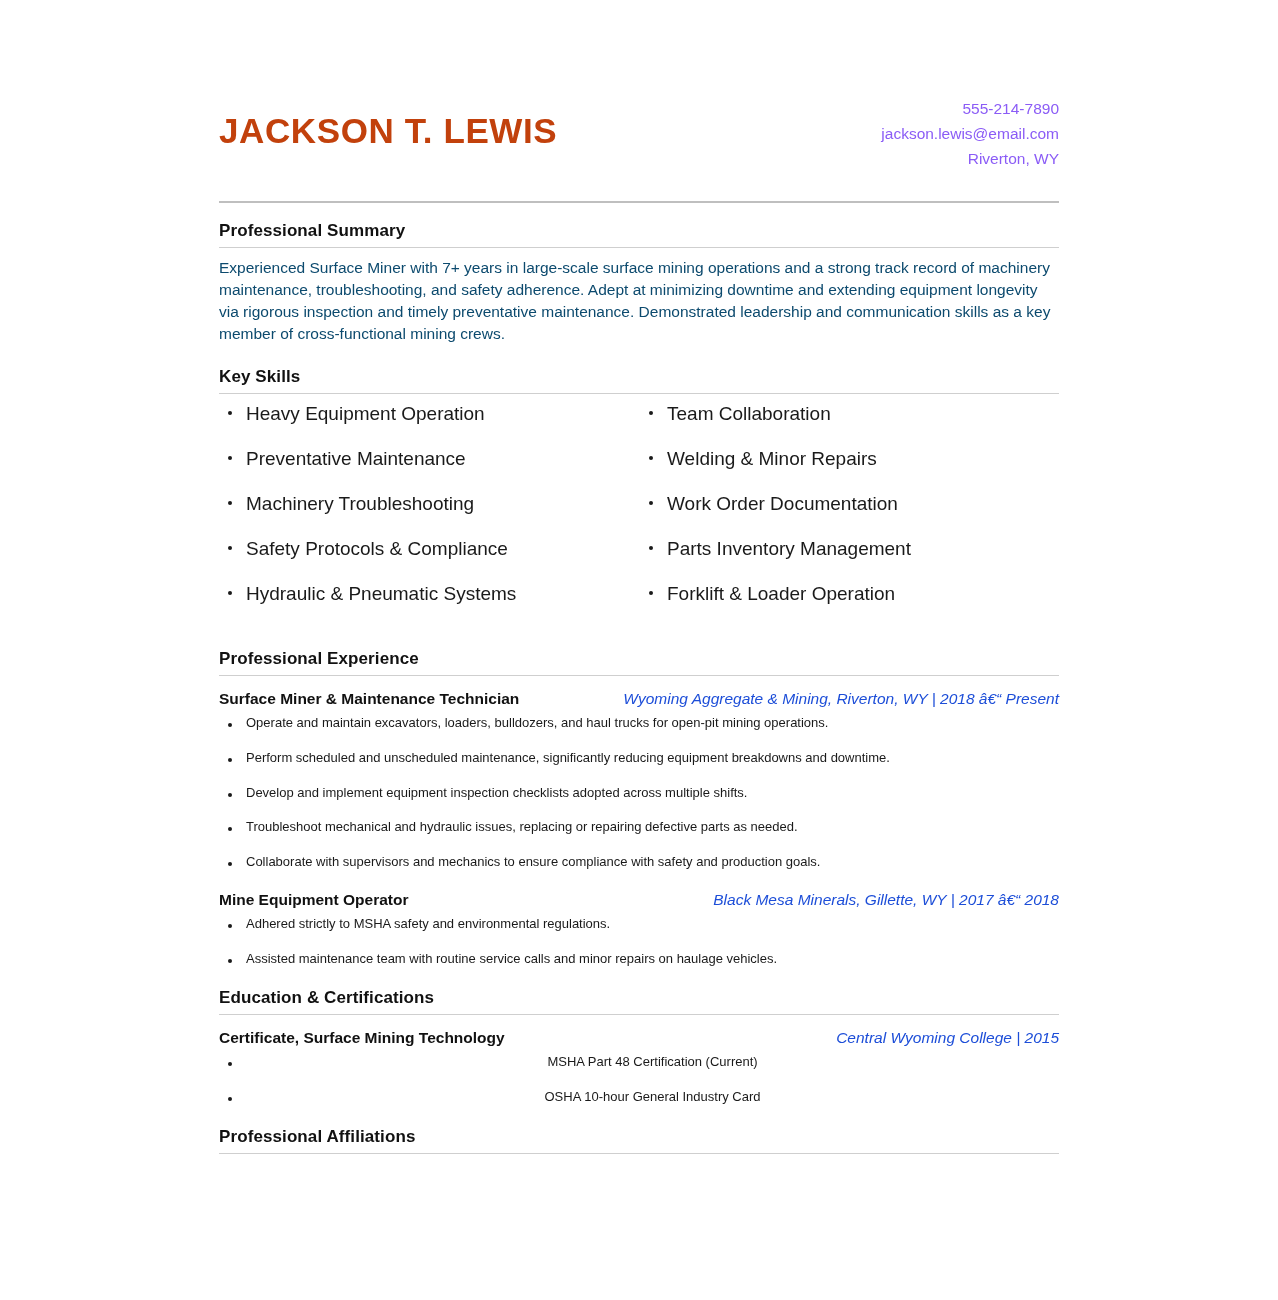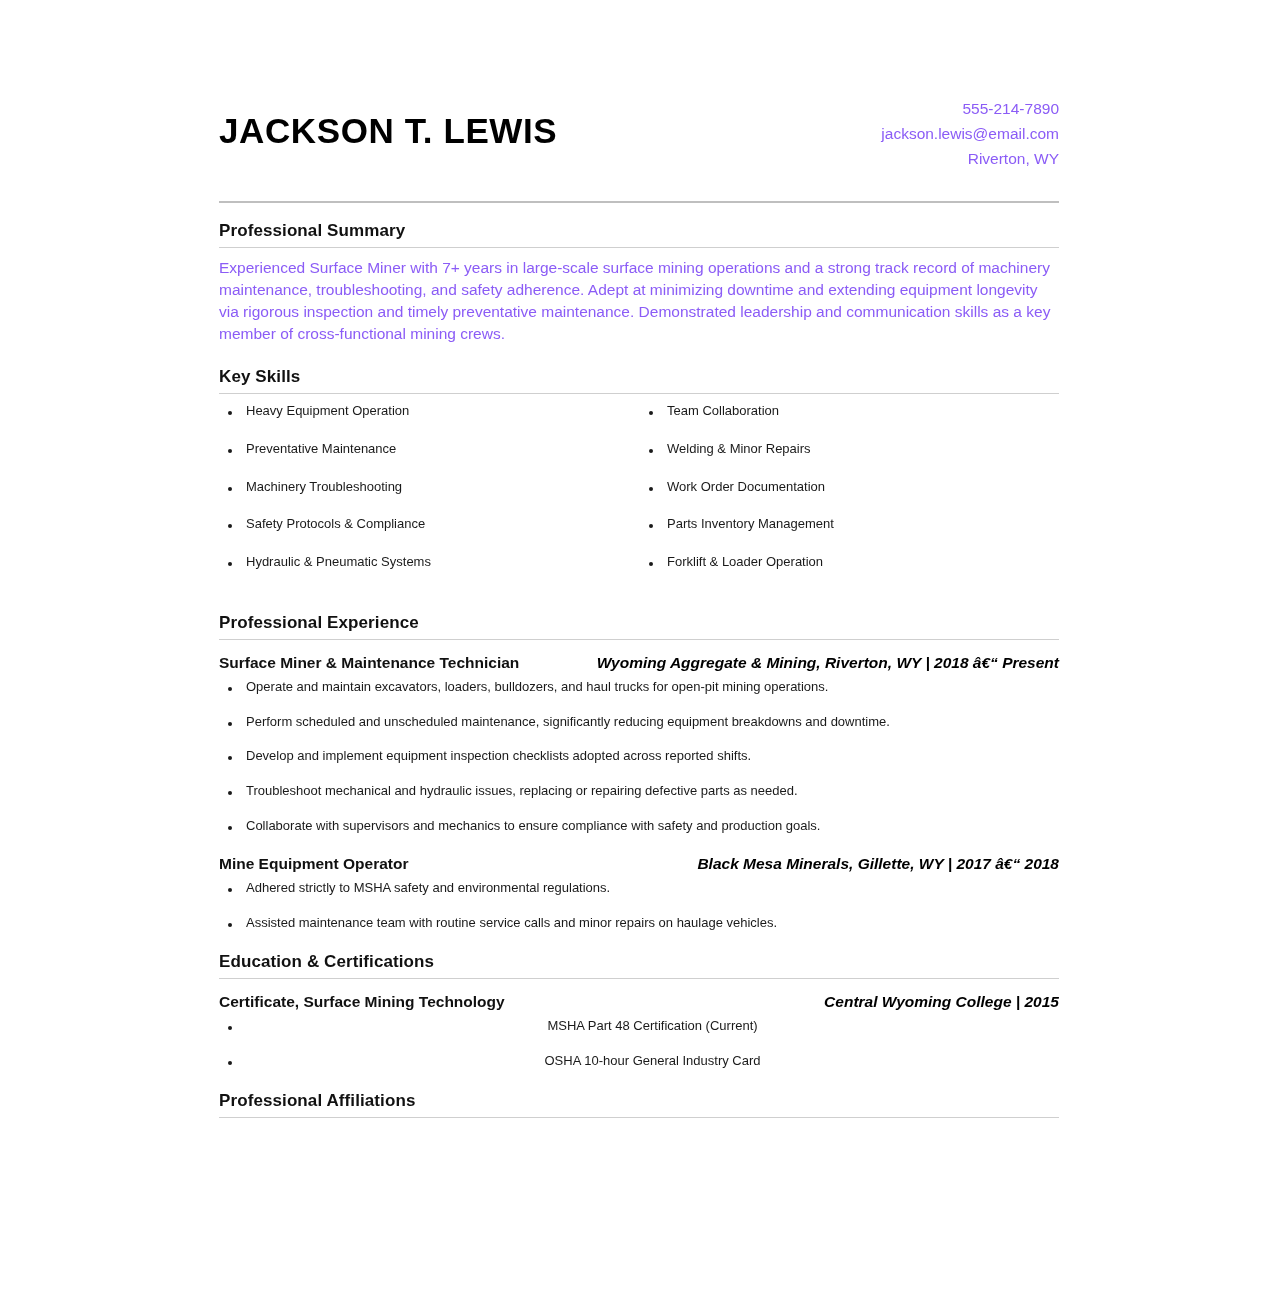--- a/index.html
+++ b/index.html
@@ -36,21 +36,21 @@
     display: flex;
     align-items: flex-start;
     justify-content: space-between;
     padding-top: 92px;
   }
   .name {
     font-size: 35px;
     font-weight: bold;
     letter-spacing: 0.6px;
     line-height: 1.2;
-    color: #000000;
+    color: #c2410c;
     margin: 0;
     padding-top: 18px;
     white-space: nowrap;
   }
   .contact {
     text-align: right;
     font-size: 15.5px;
     line-height: 1.62;
     color: #8b5cf6;
     padding-top: 4px;
@@ -78,36 +78,36 @@
   .section-rule {
     border: 0;
     border-top: 1px solid #cfcfcf;
     height: 0;
     margin: 0 0 9px 0;
   }
 
   .summary {
     font-size: 15.5px;
     line-height: 1.42;
-    color: #8b5cf6;
+    color: #0c4a6e;
     margin: 0;
     text-align: left;
   }
 
   
   .skills-grid {
     display: grid;
     grid-template-columns: 421px 1fr;
     column-gap: 0;
     row-gap: 0;
     margin-top: 4px;
   }
   .skill-item {
     position: relative;
-    font-size: 13px;
+    font-size: 19px;
     line-height: 1.2;
     padding: 0 0 0 27px;
     margin: 0 0 22px 0;
     color: #1a1a1a;
   }
   .skill-item::before {
     content: "";
     position: absolute;
     left: 9px;
     top: 8px;
@@ -129,23 +129,23 @@
     margin-bottom: 7px;
   }
   .entry-title {
     font-size: 15.5px;
     font-weight: bold;
     color: #111111;
     white-space: nowrap;
   }
   .entry-meta {
     font-size: 15.5px;
-    font-weight: bold;
+    font-weight: normal;
     font-style: italic;
-    color: #000000;
+    color: #1d4ed8;
     text-align: right;
     white-space: nowrap;
   }
 
   ul.bullets {
     list-style: none;
     margin: 0;
     padding: 0;
   }
   ul.bullets li {
@@ -215,21 +215,21 @@
       <hr class="section-rule">
 
       <div class="entry">
         <div class="entry-head">
           <span class="entry-title">Surface Miner &amp; Maintenance Technician</span>
           <span class="entry-meta">Wyoming Aggregate &amp; Mining, Riverton, WY  |  2018 â€“ Present</span>
         </div>
         <ul class="bullets">
           <li>Operate and maintain excavators, loaders, bulldozers, and haul trucks for open-pit mining operations.</li>
           <li>Perform scheduled and unscheduled maintenance, significantly reducing equipment breakdowns and downtime.</li>
-          <li>Develop and implement equipment inspection checklists adopted across reported shifts.</li>
+          <li>Develop and implement equipment inspection checklists adopted across multiple shifts.</li>
           <li>Troubleshoot mechanical and hydraulic issues, replacing or repairing defective parts as needed.</li>
           <li>Collaborate with supervisors and mechanics to ensure compliance with safety and production goals.</li>
         </ul>
       </div>
 
       <div class="entry">
         <div class="entry-head">
           <span class="entry-title">Mine Equipment Operator</span>
           <span class="entry-meta">Black Mesa Minerals, Gillette, WY  |  2017 â€“ 2018</span>
         </div>

